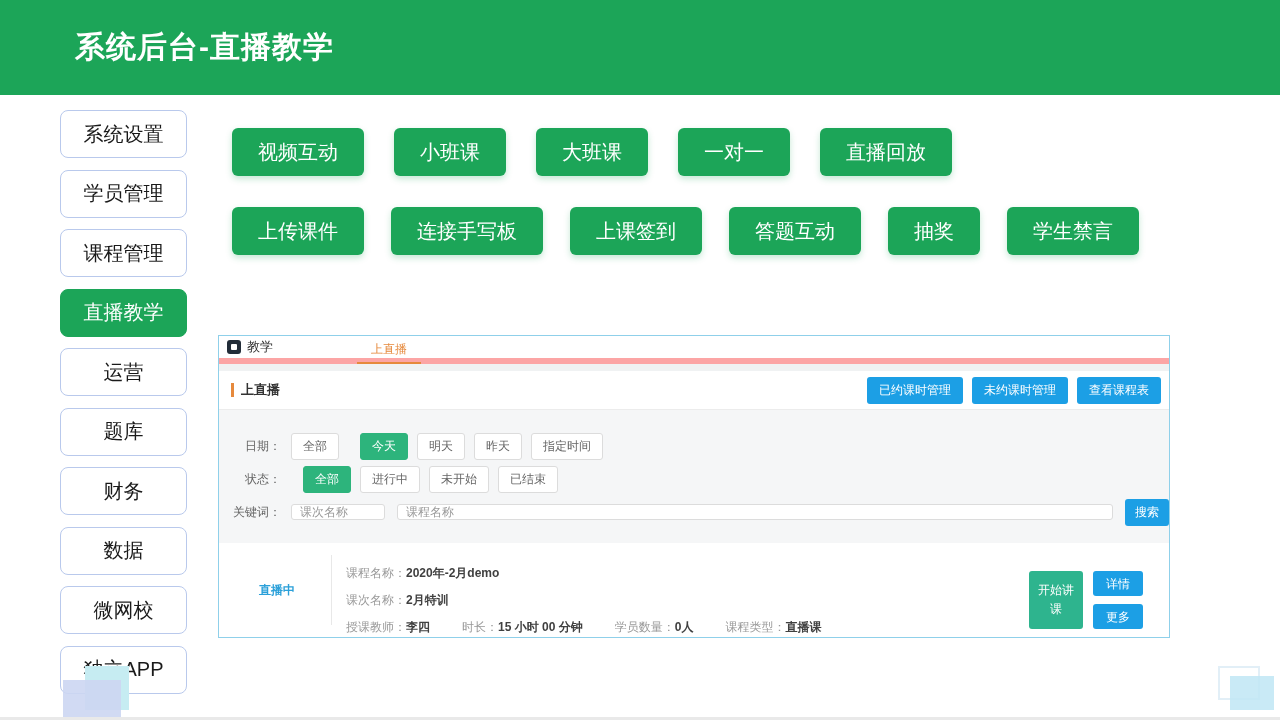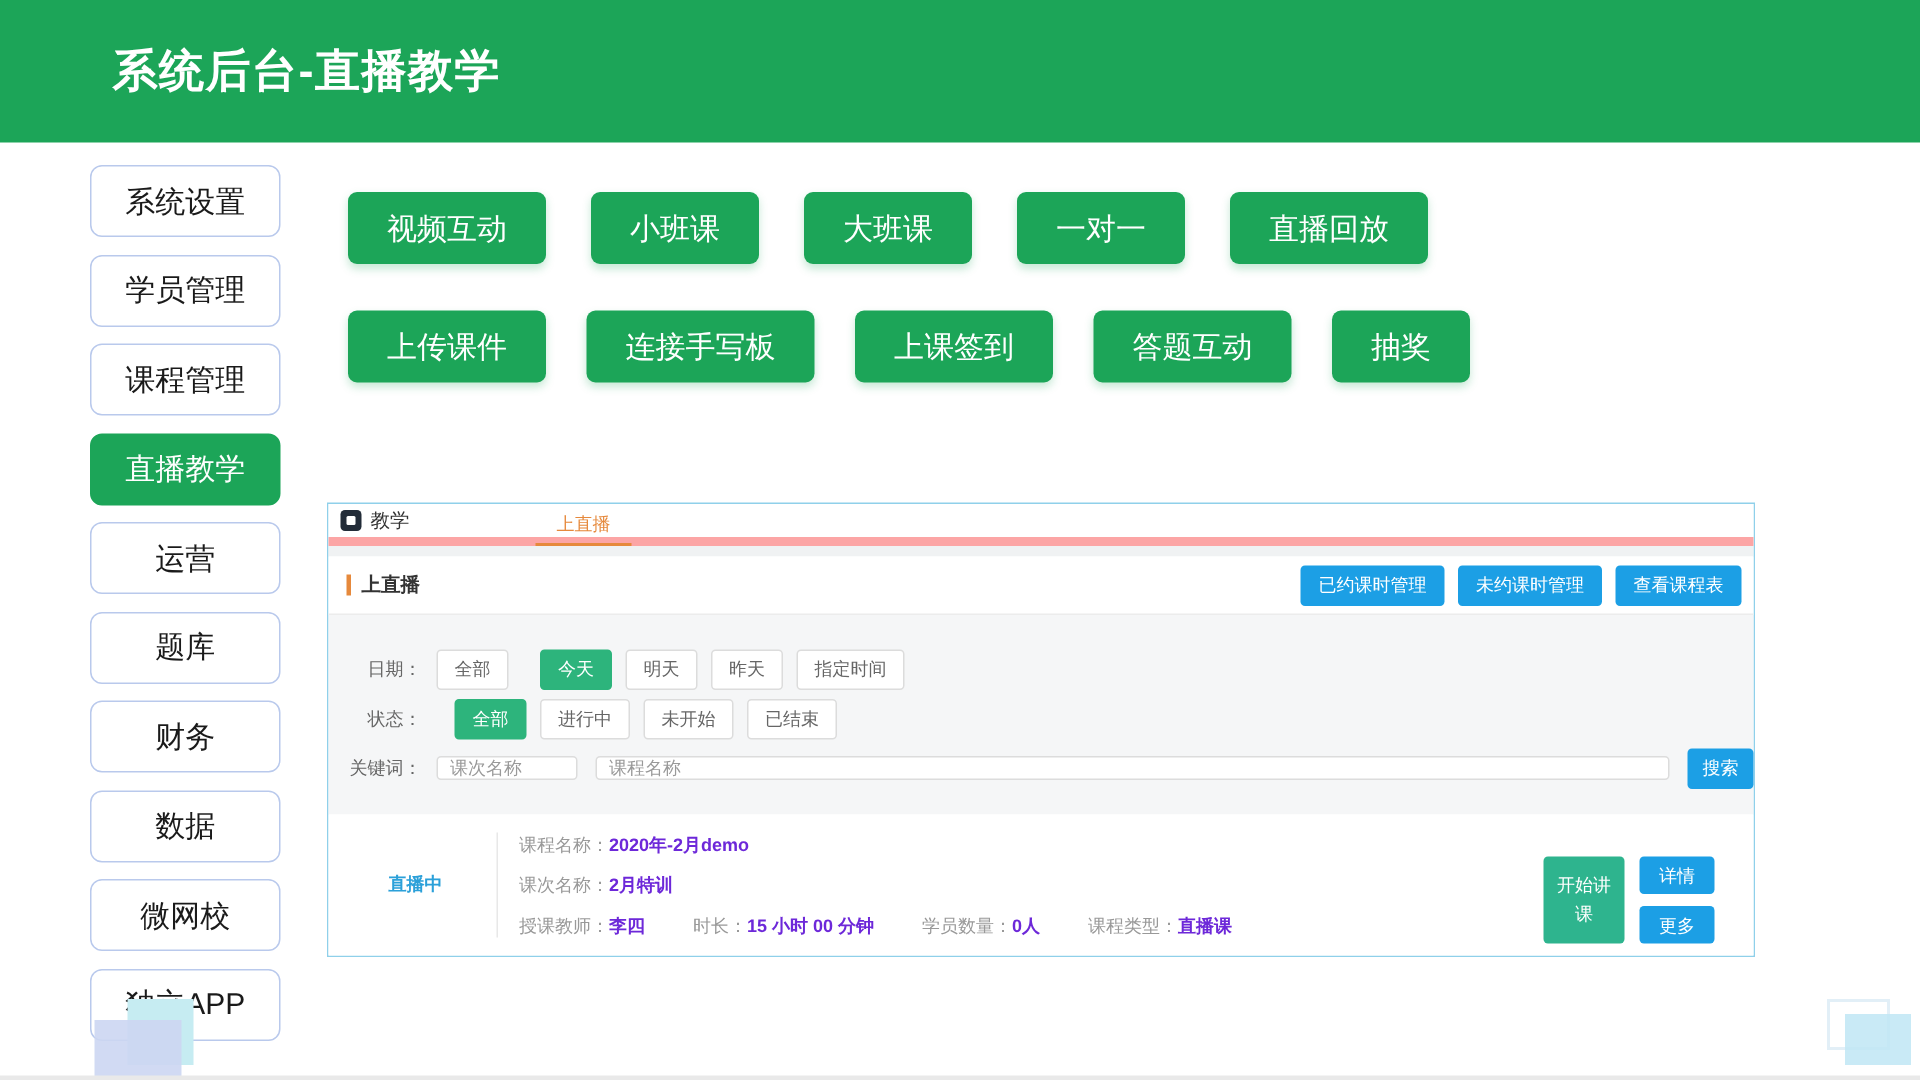--- a/index.html
+++ b/index.html
@@ -109,23 +109,23 @@
   .course { position: relative; flex: 1; background: #ffffff; }
   .live-status {
     position: absolute; left: 40px; top: 50%; transform: translateY(-50%);
     color: #2ba0d9; font-weight: bold; font-size: 12px;
   }
   .vline {
     position: absolute; left: 112px; top: 12px; bottom: 12px;
     border-left: 1px solid #e8e8e8;
   }
   .info { position: absolute; left: 127px; top: 12px; }
-  .info .line { height: 27px; display: flex; align-items: flex-start; }
+  .info .line { height: 27px; display: flex; align-items: flex-end; }
   .lbl { color: #999; }
-  .val { color: #6d28d9; font-weight: bold; }
+  .val { color: #404040; font-weight: bold; }
   .line3 .seg { margin-right: 32px; }
   .start-btn {
     position: absolute; left: 810px; top: 28px; width: 54px; height: 58px;
     background: #2eb48e; color: #ffffff; border: none; border-radius: 3px;
     font-size: 12px; line-height: 19px; padding: 10px 6px; cursor: pointer;
     font-family: inherit;
   }
   .side-act { position: absolute; left: 874px; width: 50px; height: 25px; }
   .side-act.detail { top: 28px; }
   .side-act.more { top: 61px; }
@@ -163,20 +163,21 @@
     <div class="feat-btn">大班课</div>
     <div class="feat-btn">一对一</div>
     <div class="feat-btn">直播回放</div>
   </div>
 <div class="feat-row r2" id="featRow2">
     <div class="feat-btn">上传课件</div>
     <div class="feat-btn">连接手写板</div>
     <div class="feat-btn">上课签到</div>
     <div class="feat-btn">答题互动</div>
     <div class="feat-btn">抽奖</div>
+    <div class="feat-btn">学生禁言</div>
   </div>
 
 <section class="panel">
   <div class="tabbar">
     <span class="logo-ic"></span>
     <span class="brand">教学</span>
     <span class="tab">上直播</span>
   </div>
   <div class="graystrip"></div>
   <div class="sechead">

